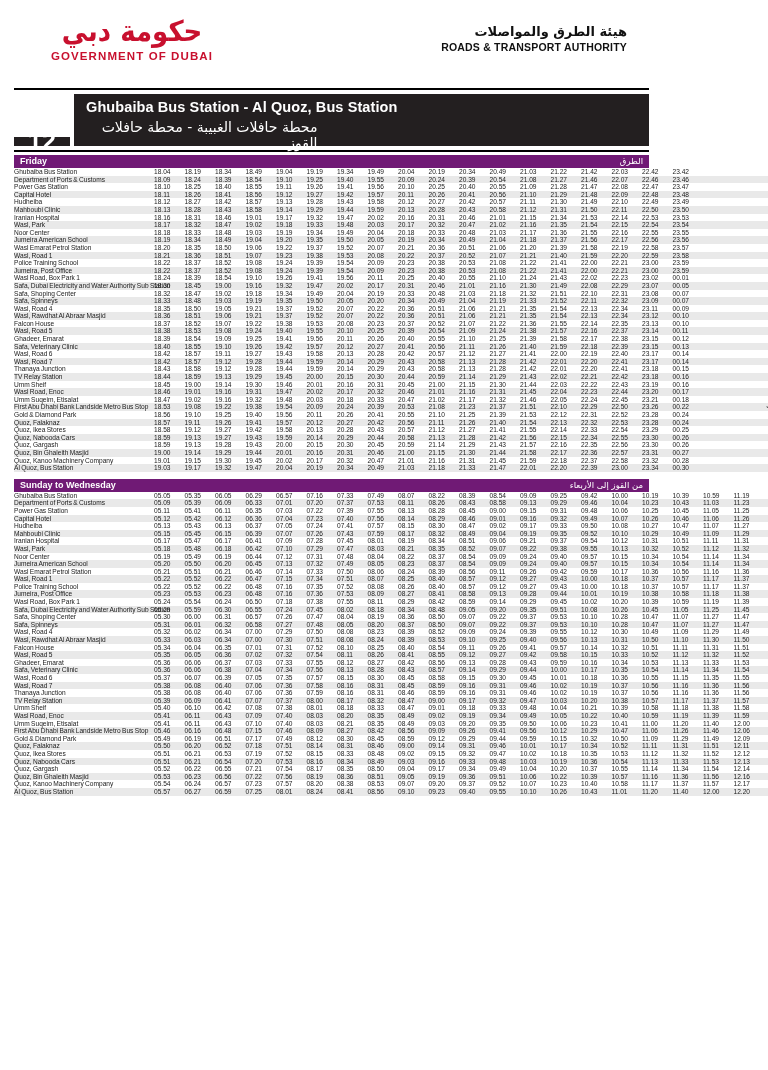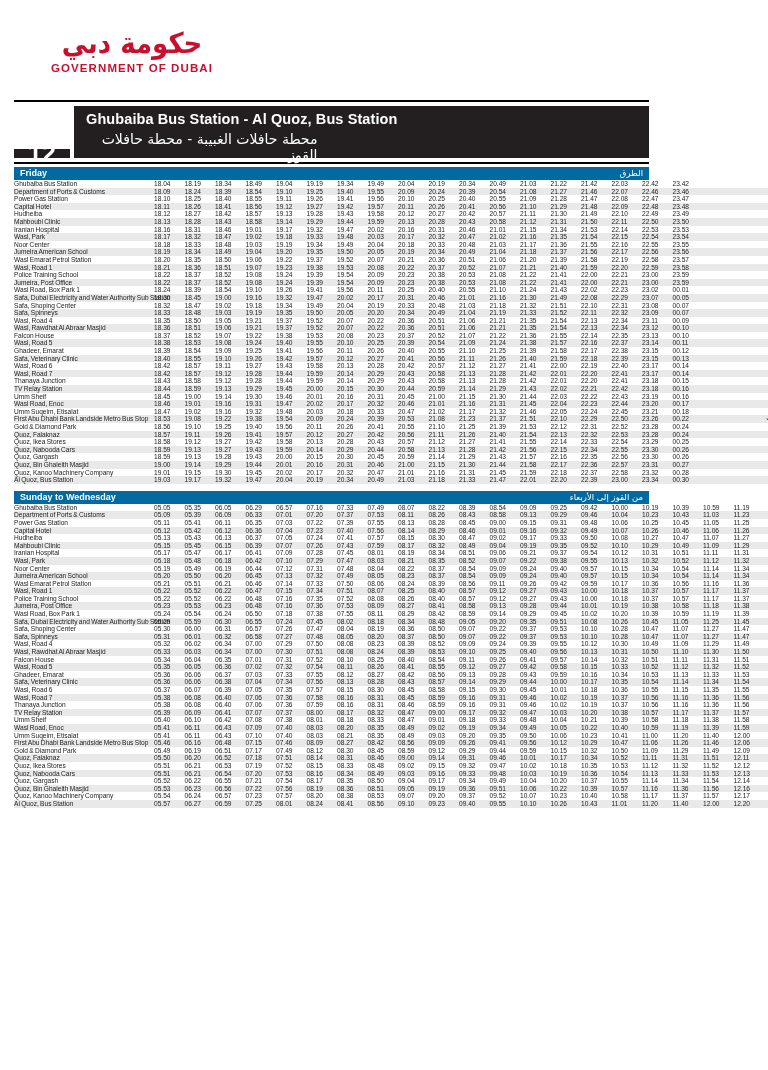--- a/index.html
+++ b/index.html
@@ -1,21 +1,21 @@
 <!DOCTYPE html>
 <html><head>
 <meta charset="utf-8">
 <style>
   html,body{margin:0;padding:0;}
   body{
     width:768px;height:1070px;background:#ffffff;
     font-family:"Liberation Sans","DejaVu Sans",sans-serif;
     color:#000;overflow:hidden;
   }
-  .page{width:663px;height:1070px;position:relative;box-sizing:border-box;padding:12px 14px;}
+  .page{width:663px;height:1070px;position:relative;box-sizing:border-box;padding:0 14px;}
 
   
   .header{height:88px;position:relative;padding-top:18px;box-sizing:border-box;}
   .gov-logo{position:absolute;left:28px;top:18px;width:180px;text-align:center;}
   .gov-arabic{
     font-family:"DejaVu Sans",sans-serif;font-size:26px;color:#c8102e;
     direction:rtl;letter-spacing:1px;line-height:1.05;font-weight:bold;
     transform:scaleY(1.1);
   }
   .gov-en{
@@ -45,21 +45,21 @@
     display:flex;flex-direction:column;justify-content:space-between;
   }
   .title-en{font-size:14.5px;font-weight:bold;letter-spacing:.1px;}
   .title-ar{
     font-family:"DejaVu Sans",sans-serif;font-size:14px;direction:rtl;
     text-align:right;margin-top:4px;padding-right:58%;
   }
 
   
   .daybar{
-    background:#0369a1;color:#fff;height:13px;line-height:13px;
+    background:#701a75;color:#fff;height:13px;line-height:13px;
     display:flex;align-items:center;justify-content:space-between;
     padding:0 6px;box-sizing:border-box;margin-top:3px;
   }
   .daybar .en{font-size:9px;font-weight:bold;}
   .daybar .ar{font-family:"DejaVu Sans",sans-serif;font-size:8.5px;direction:rtl;}
 
   table.sched{width:100%;border-collapse:collapse;table-layout:fixed;}
   table.sched td{
     font-size:6.6px;line-height:7.6px;padding:0;vertical-align:top;
     white-space:nowrap;color:#1a1a1a;
@@ -84,20 +84,24 @@
 <div class="page">
 
   <div class="header">
 
     <div class="gov-logo">
       <div class="gov-arabic">حكومة دبي</div>
       <div class="gov-en">GOVERNMENT OF DUBAI</div>
     </div>
 
     <div class="rta-block">
+      <div class="rta-text">
+        <div class="rta-ar">هيئة الطرق والمواصلات</div>
+        <div class="rta-en">ROADS &amp; TRANSPORT AUTHORITY</div>
+      </div>
     </div>
   </div>
 
   <div class="rule"></div>
 
   <div class="titlebar">
     <div class="route-num">12</div>
     <div class="title-main">
       <div class="title-en">Ghubaiba Bus Station - Al Quoz, Bus Station</div>
       <div class="title-ar">محطة حافلات الغبيبة - محطة حافلات القوز</div>

